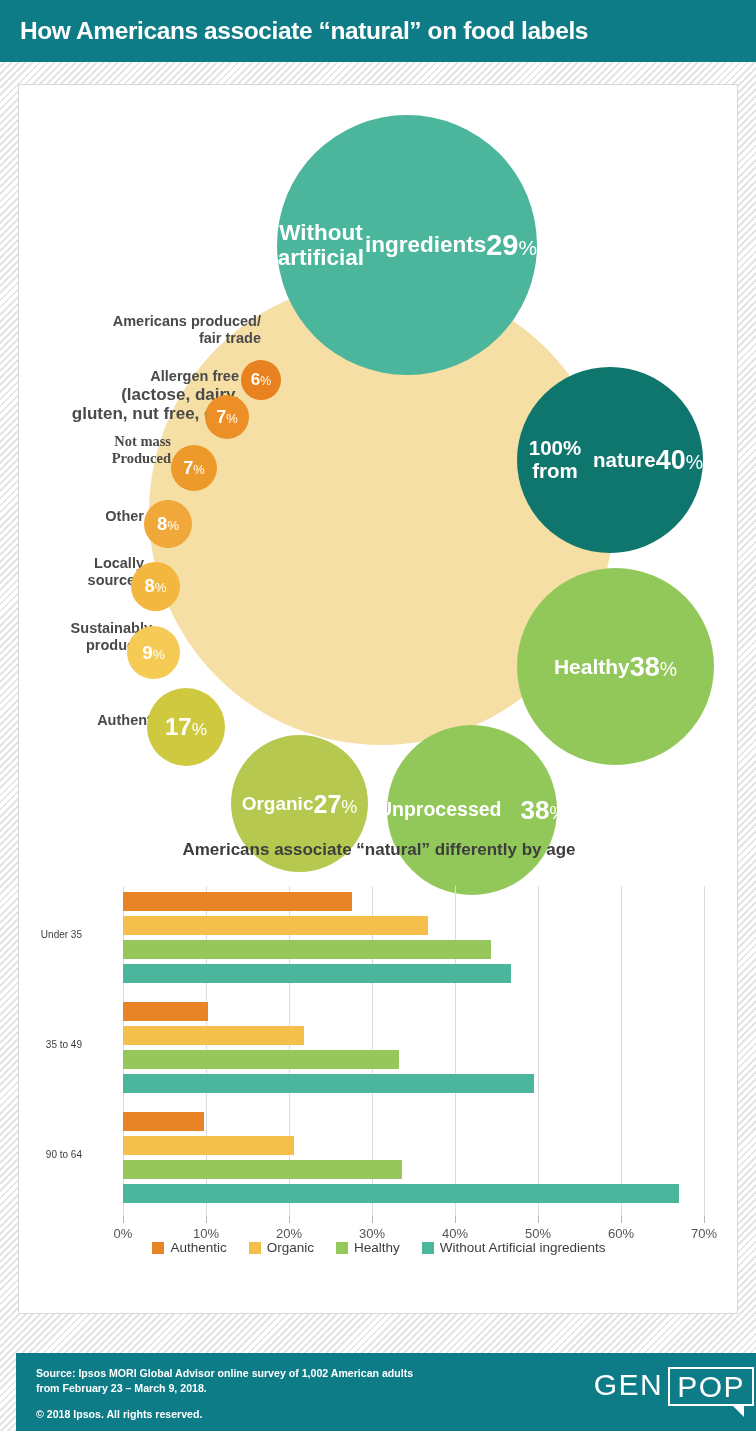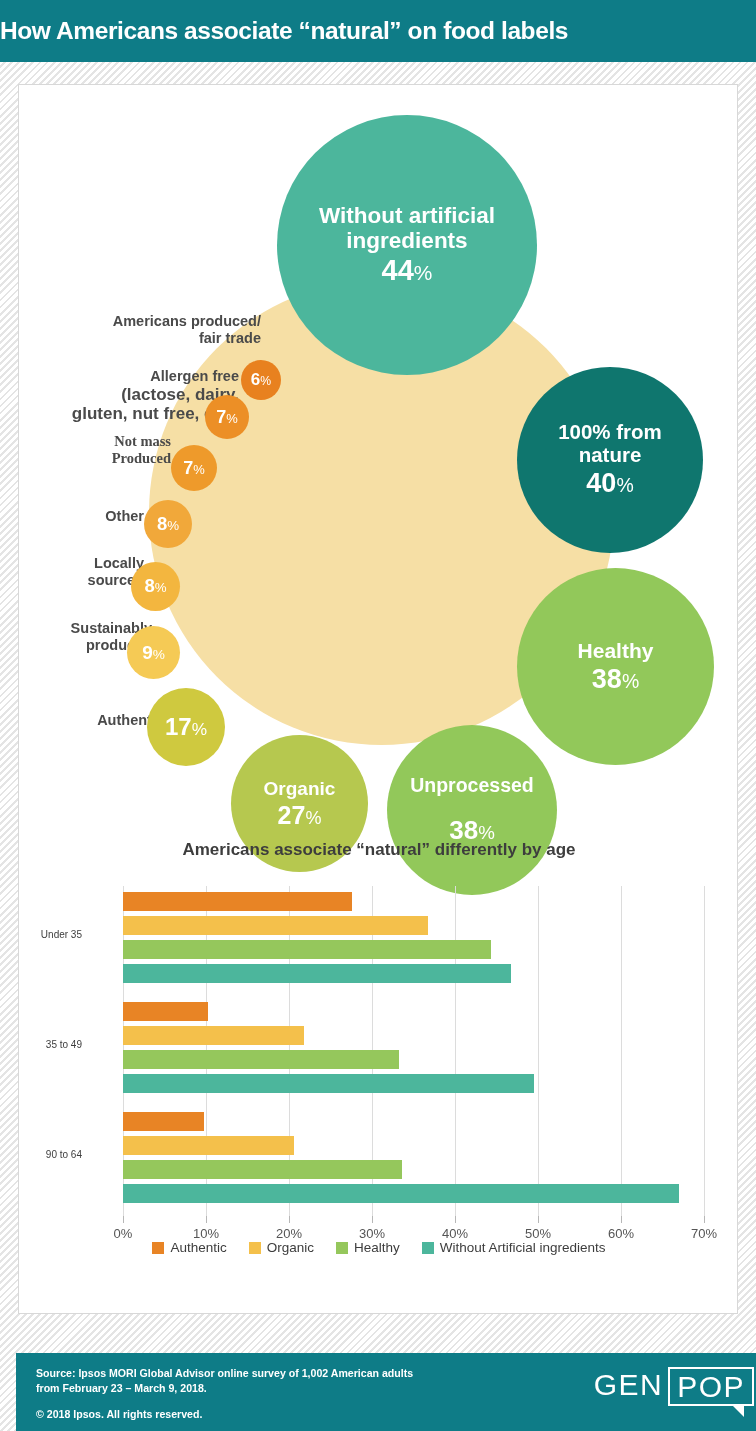--- a/index.html
+++ b/index.html
@@ -25,39 +25,40 @@
     position: absolute; left: 0; top: 0;
     width: 756px; height: 62px;
     background: #0E7C87;
     display: flex; align-items: center;
   }
   #header h1 {
     color: #ffffff;
     font-size: 24.5px;
     font-weight: bold;
     letter-spacing: -0.4px;
+    padding-left: 20px;
     white-space: nowrap;
   }
 
   
   #card {
     position: absolute;
     left: 18px; top: 84px;
     width: 720px; height: 1230px;
     background: #ffffff;
     border: 1px solid #d8d8d8;
   }
 
   
   #bubbles { position: absolute; left: 0; top: 0; width: 720px; height: 760px; }
   .bubble {
     position: absolute;
     border-radius: 50%;
     display: flex;
-    flex-direction: column;
+    flex-direction: row;
     align-items: center;
     justify-content: center;
     color: #ffffff;
     text-align: center;
     line-height: 1.12;
   }
   .bubble .b-label { font-weight: bold; }
   .bubble .b-val {
     font-weight: bold;
     margin-top: 1px;
@@ -263,21 +264,21 @@
 
       <div class="bubble" style="left:498px; top:282px; width:186px; height:186px; background:#0f766e; font-size:20.5px;">
         <span class="b-label">100% from</span>
         <span class="b-label">nature</span>
         <span class="b-val" style="font-size:27px;"><span>40</span><span class="pct">%</span></span>
       </div>
 
       <div class="bubble" style="left:258px; top:30px; width:260px; height:260px; background:#4CB69C; font-size:22.5px;">
         <span class="b-label">Without artificial</span>
         <span class="b-label">ingredients</span>
-        <span class="b-val" style="font-size:29px;"><span>44</span><span class="pct">%</span></span>
+        <span class="b-val" style="font-size:29px;"><span>29</span><span class="pct">%</span></span>
       </div>
     </div>
 
     <div id="barchart">
       <div id="bar-title">Americans associate “natural” differently by age</div>
 
       <div id="plot">
 
       <div class="gridline" style="left: 0px;"></div>
           <div class="tick" style="left: 0px;"></div>

